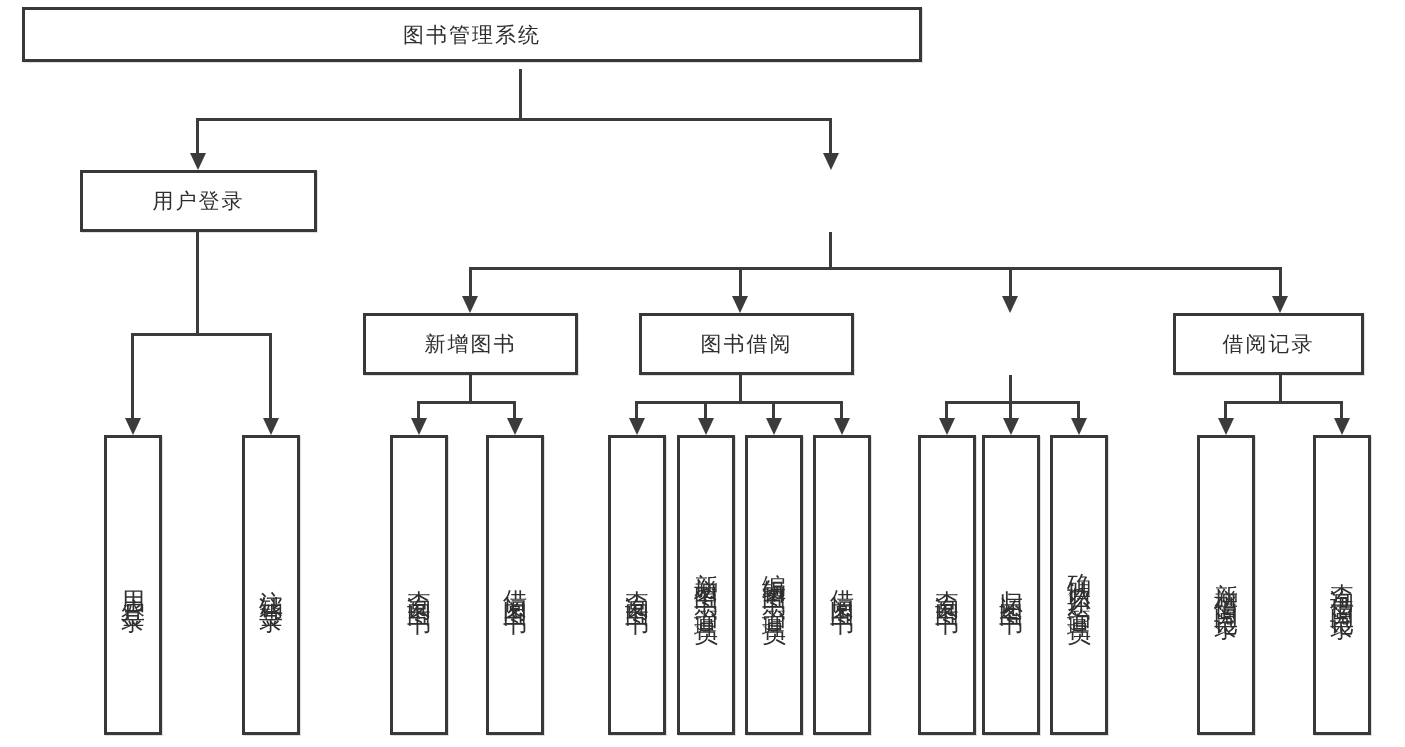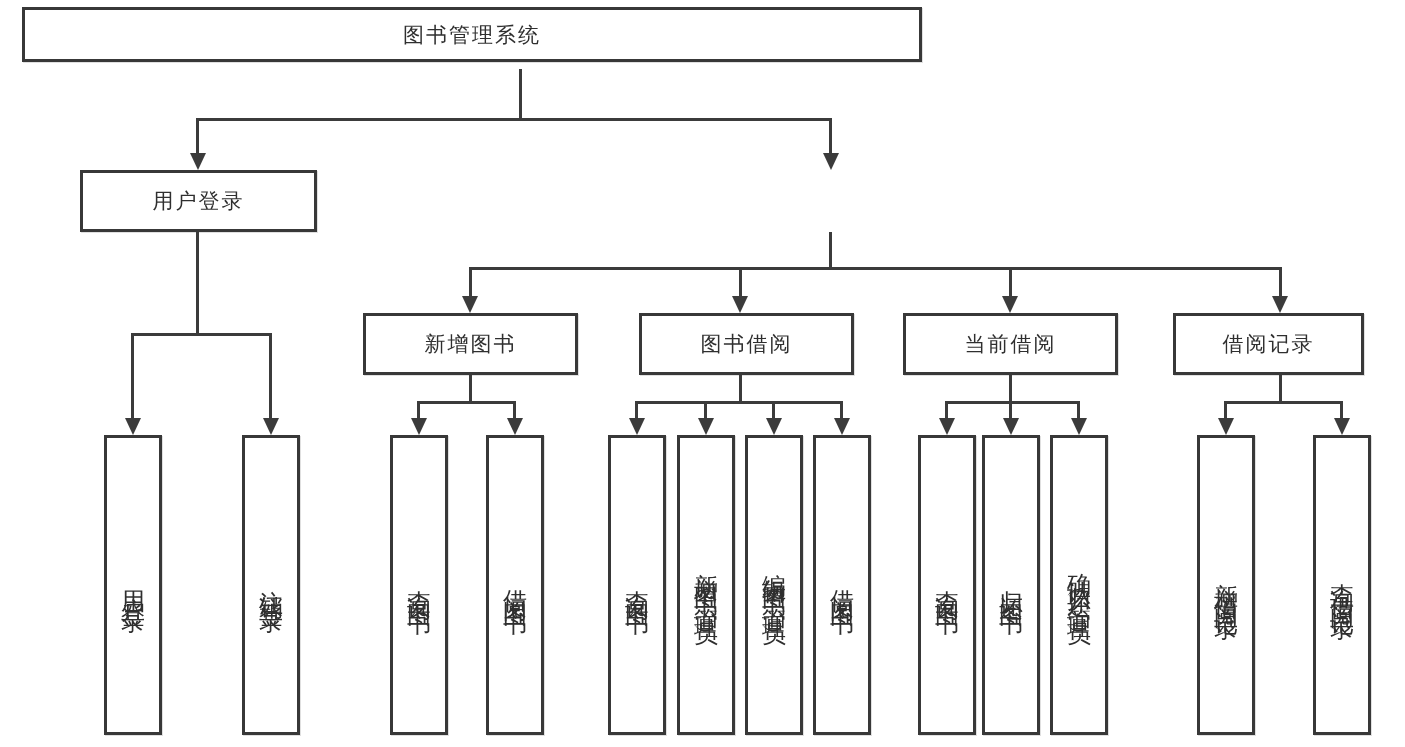--- a/index.html
+++ b/index.html
@@ -74,23 +74,20 @@
   <div class="stem" style="left:1009px;top:267px;height:32px"></div>
   <div class="arrow" style="left:1002px;top:296px"></div>
   <div class="stem" style="left:1279px;top:267px;height:32px"></div>
   <div class="arrow" style="left:1272px;top:296px"></div>
 
   <div class="box" style="left:363px;top:313px;width:215px;height:62px">
     <span class="h-label">新增图书</span>
   </div>
   <div class="box" style="left:639px;top:313px;width:215px;height:62px">
     <span class="h-label">图书借阅</span>
-  </div>
-  <div class="box" style="left:903px;top:313px;width:215px;height:62px">
-    <span class="h-label">当前借阅</span>
   </div>
   <div class="box" style="left:1173px;top:313px;width:191px;height:62px">
     <span class="h-label">借阅记录</span>
   </div>
 
   <div class="vline" style="left:469px;top:375px;height:28px"></div>
   <div class="hline" style="left:417px;top:401px;width:99px"></div>
   <div class="stem" style="left:417px;top:401px;height:20px"></div>
   <div class="arrow" style="left:411px;top:418px"></div>
   <div class="stem" style="left:513px;top:401px;height:20px"></div>

